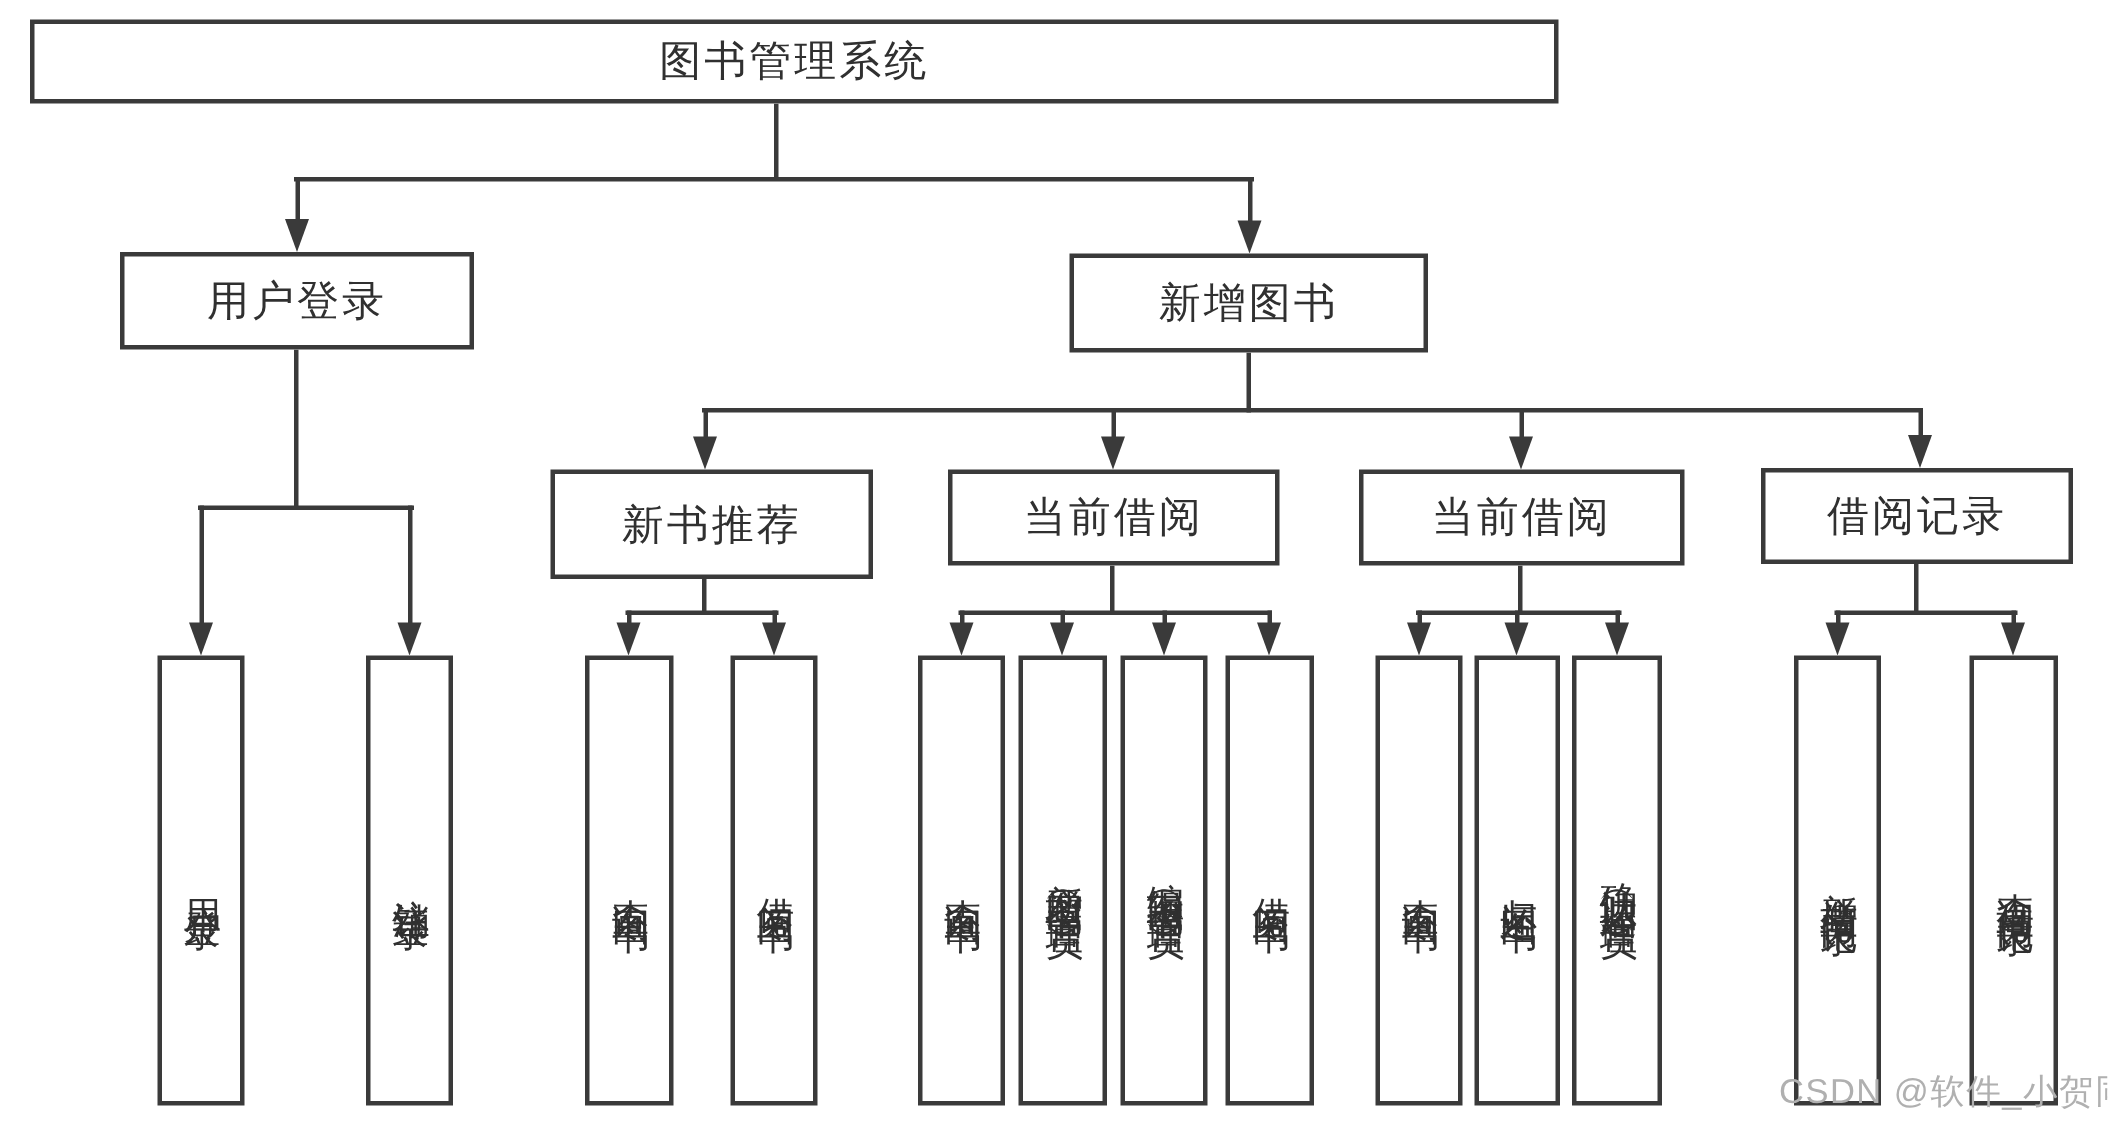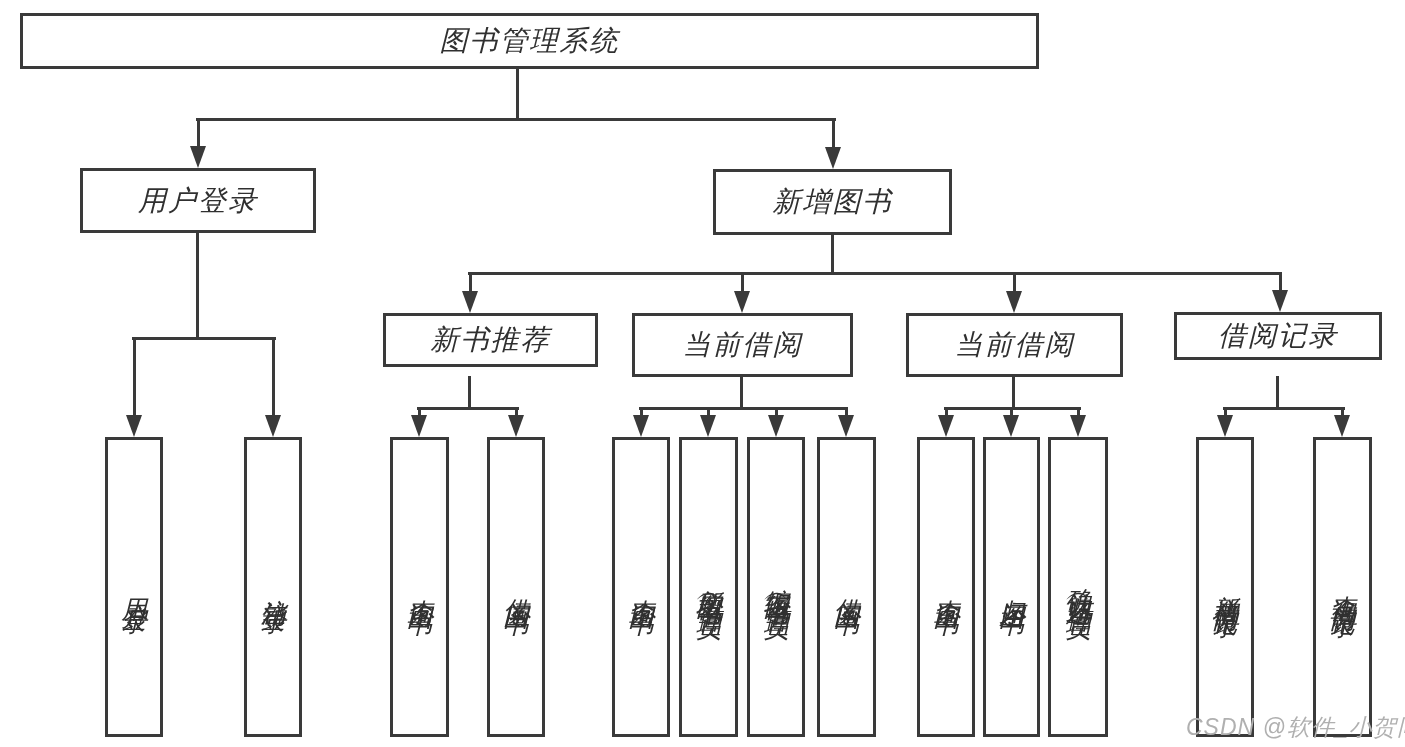--- a/index.html
+++ b/index.html
@@ -12,21 +12,20 @@
   * { margin: 0; padding: 0; box-sizing: border-box; }
   html, body { background: var(--bg); }
   body { font-family: "Liberation Sans", sans-serif; }
 
   .canvas {
     position: relative;
     width: 1405px;
     height: 747px;
     background: var(--bg);
     overflow: hidden;
-    font-style: italic;
   }
 
   .layer { position: absolute; inset: 0; }
 
   
   .cline {
     position: absolute;
     background: var(--line);
   }
   .astem {
@@ -139,30 +138,30 @@
   <div class="layer" id="layer-nodes">
       <div class="node horizontal" style="left: 20px; top: 13px; width: 1019px; height: 56px;">
         <span class="label">图书管理系统</span>
       </div>
       <div class="node horizontal" style="left: 80px; top: 168px; width: 236px; height: 65px;">
         <span class="label">用户登录</span>
       </div>
       <div class="node horizontal" style="left: 713px; top: 169px; width: 239px; height: 66px;">
         <span class="label">新增图书</span>
       </div>
-      <div class="node horizontal" style="left: 383px; top: 313px; width: 215px; height: 54px; justify-content: center;">
+      <div class="node horizontal" style="left: 367px; top: 313px; width: 215px; height: 73px; justify-content: center;">
         <span class="label">新书推荐</span>
       </div>
       <div class="node horizontal" style="left: 632px; top: 313px; width: 221px; height: 64px;">
         <span class="label">当前借阅</span>
       </div>
       <div class="node horizontal" style="left: 906px; top: 313px; width: 217px; height: 64px;">
         <span class="label">当前借阅</span>
       </div>
-      <div class="node horizontal" style="left: 1174px; top: 312px; width: 208px; height: 48px;">
+      <div class="node horizontal" style="left: 1174px; top: 312px; width: 208px; height: 64px;">
         <span class="label">借阅记录</span>
       </div>
       <div class="node vertical" style="left: 105px; top: 437px; width: 58px; height: 300px;">
         <span class="label">用户登录</span>
       </div>
       <div class="node vertical" style="left: 244px; top: 437px; width: 58px; height: 300px;">
         <span class="label">注销登录</span>
       </div>
       <div class="node vertical" style="left: 390px; top: 437px; width: 59px; height: 300px;">
         <span class="label">查询图书</span>

